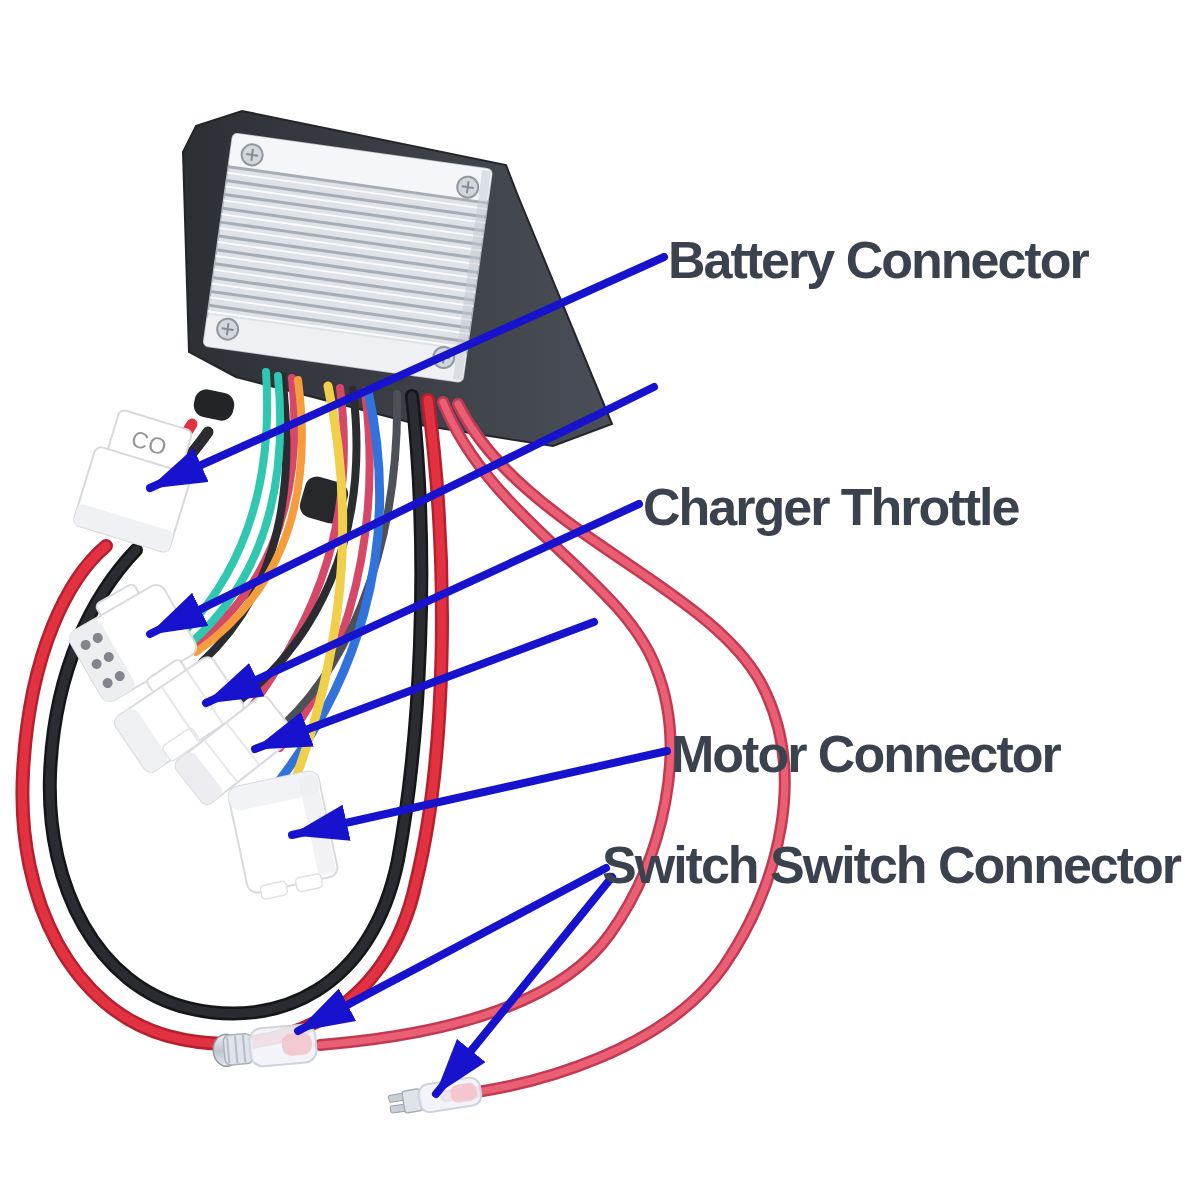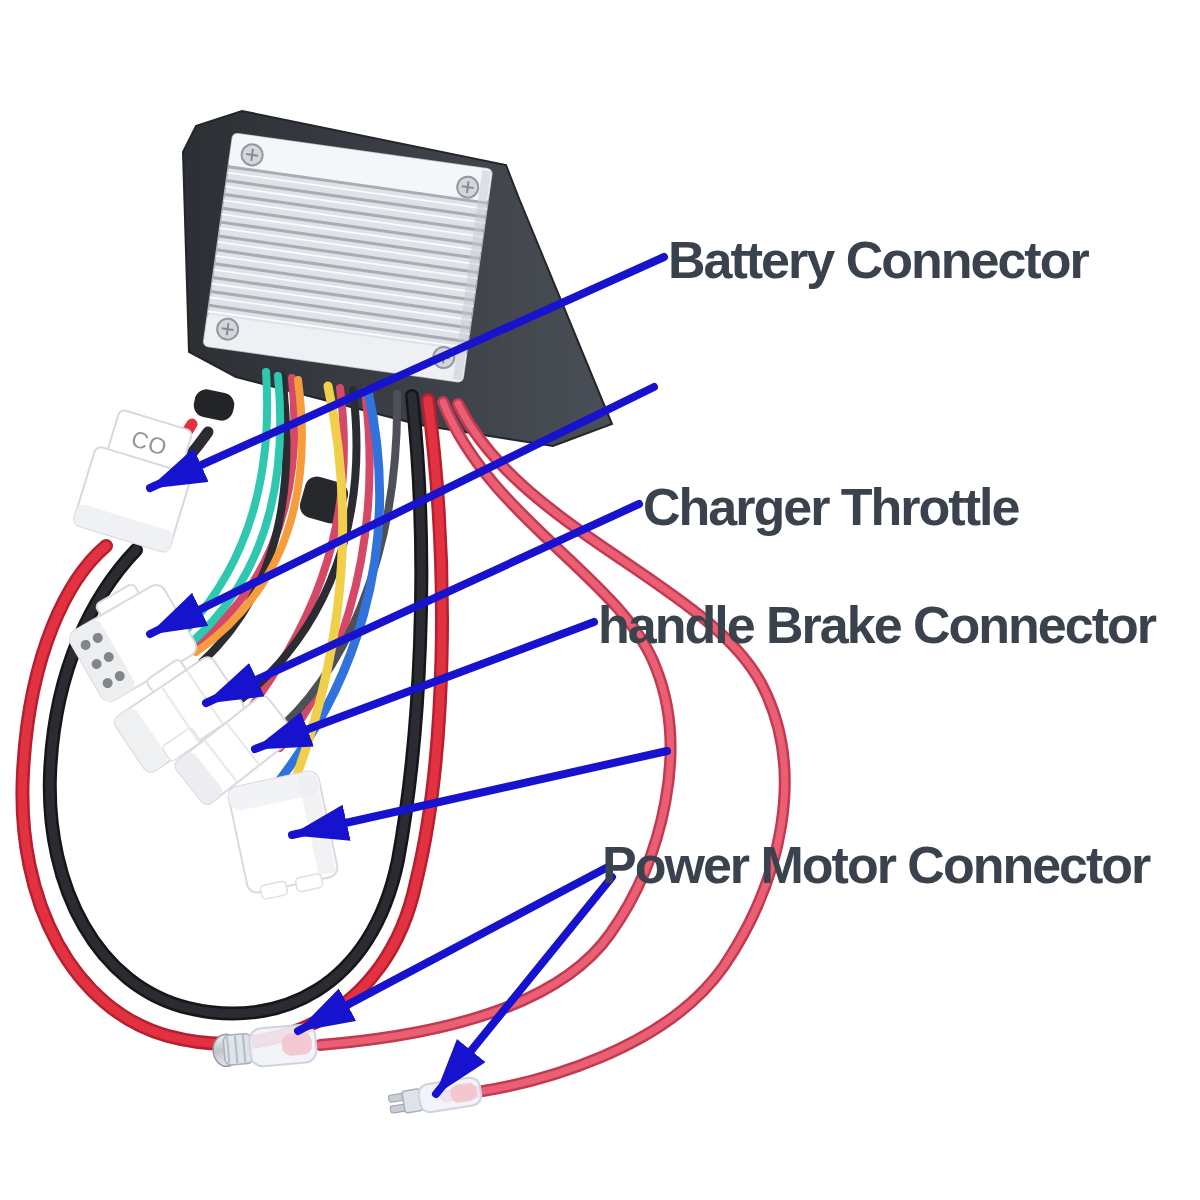--- a/index.html
+++ b/index.html
@@ -157,15 +157,15 @@
     <path class="arrow-line" d="M639,504 L206,703" marker-end="url(#arrowhead)"></path>
     <path class="arrow-line" d="M594,622 L255,749" marker-end="url(#arrowhead)"></path>
     <path class="arrow-line" d="M667,751 L292,835" marker-end="url(#arrowhead)"></path>
     <path class="arrow-line" d="M606,868 L298,1031" marker-end="url(#arrowhead)"></path>
     <path class="arrow-line" d="M612,877 L436,1094" marker-end="url(#arrowhead)"></path>
   </g>
 </svg>
 
   <div class="callout-label" style="left:668px;top:234px">Battery Connector</div>
   <div class="callout-label" style="left:643px;top:481px">Charger Throttle</div>
-  <div class="callout-label" style="left:598px;top:599px">handle Brake Connector</div>
-  <div class="callout-label" style="left:602px;top:839px">Power Motor Connector</div>
+  <div class="callout-label" style="left:671px;top:728px">Motor Connector</div>
+  <div class="callout-label" style="left:602px;top:839px">Switch Switch Connector</div>
 </div>
 
 </body></html>

